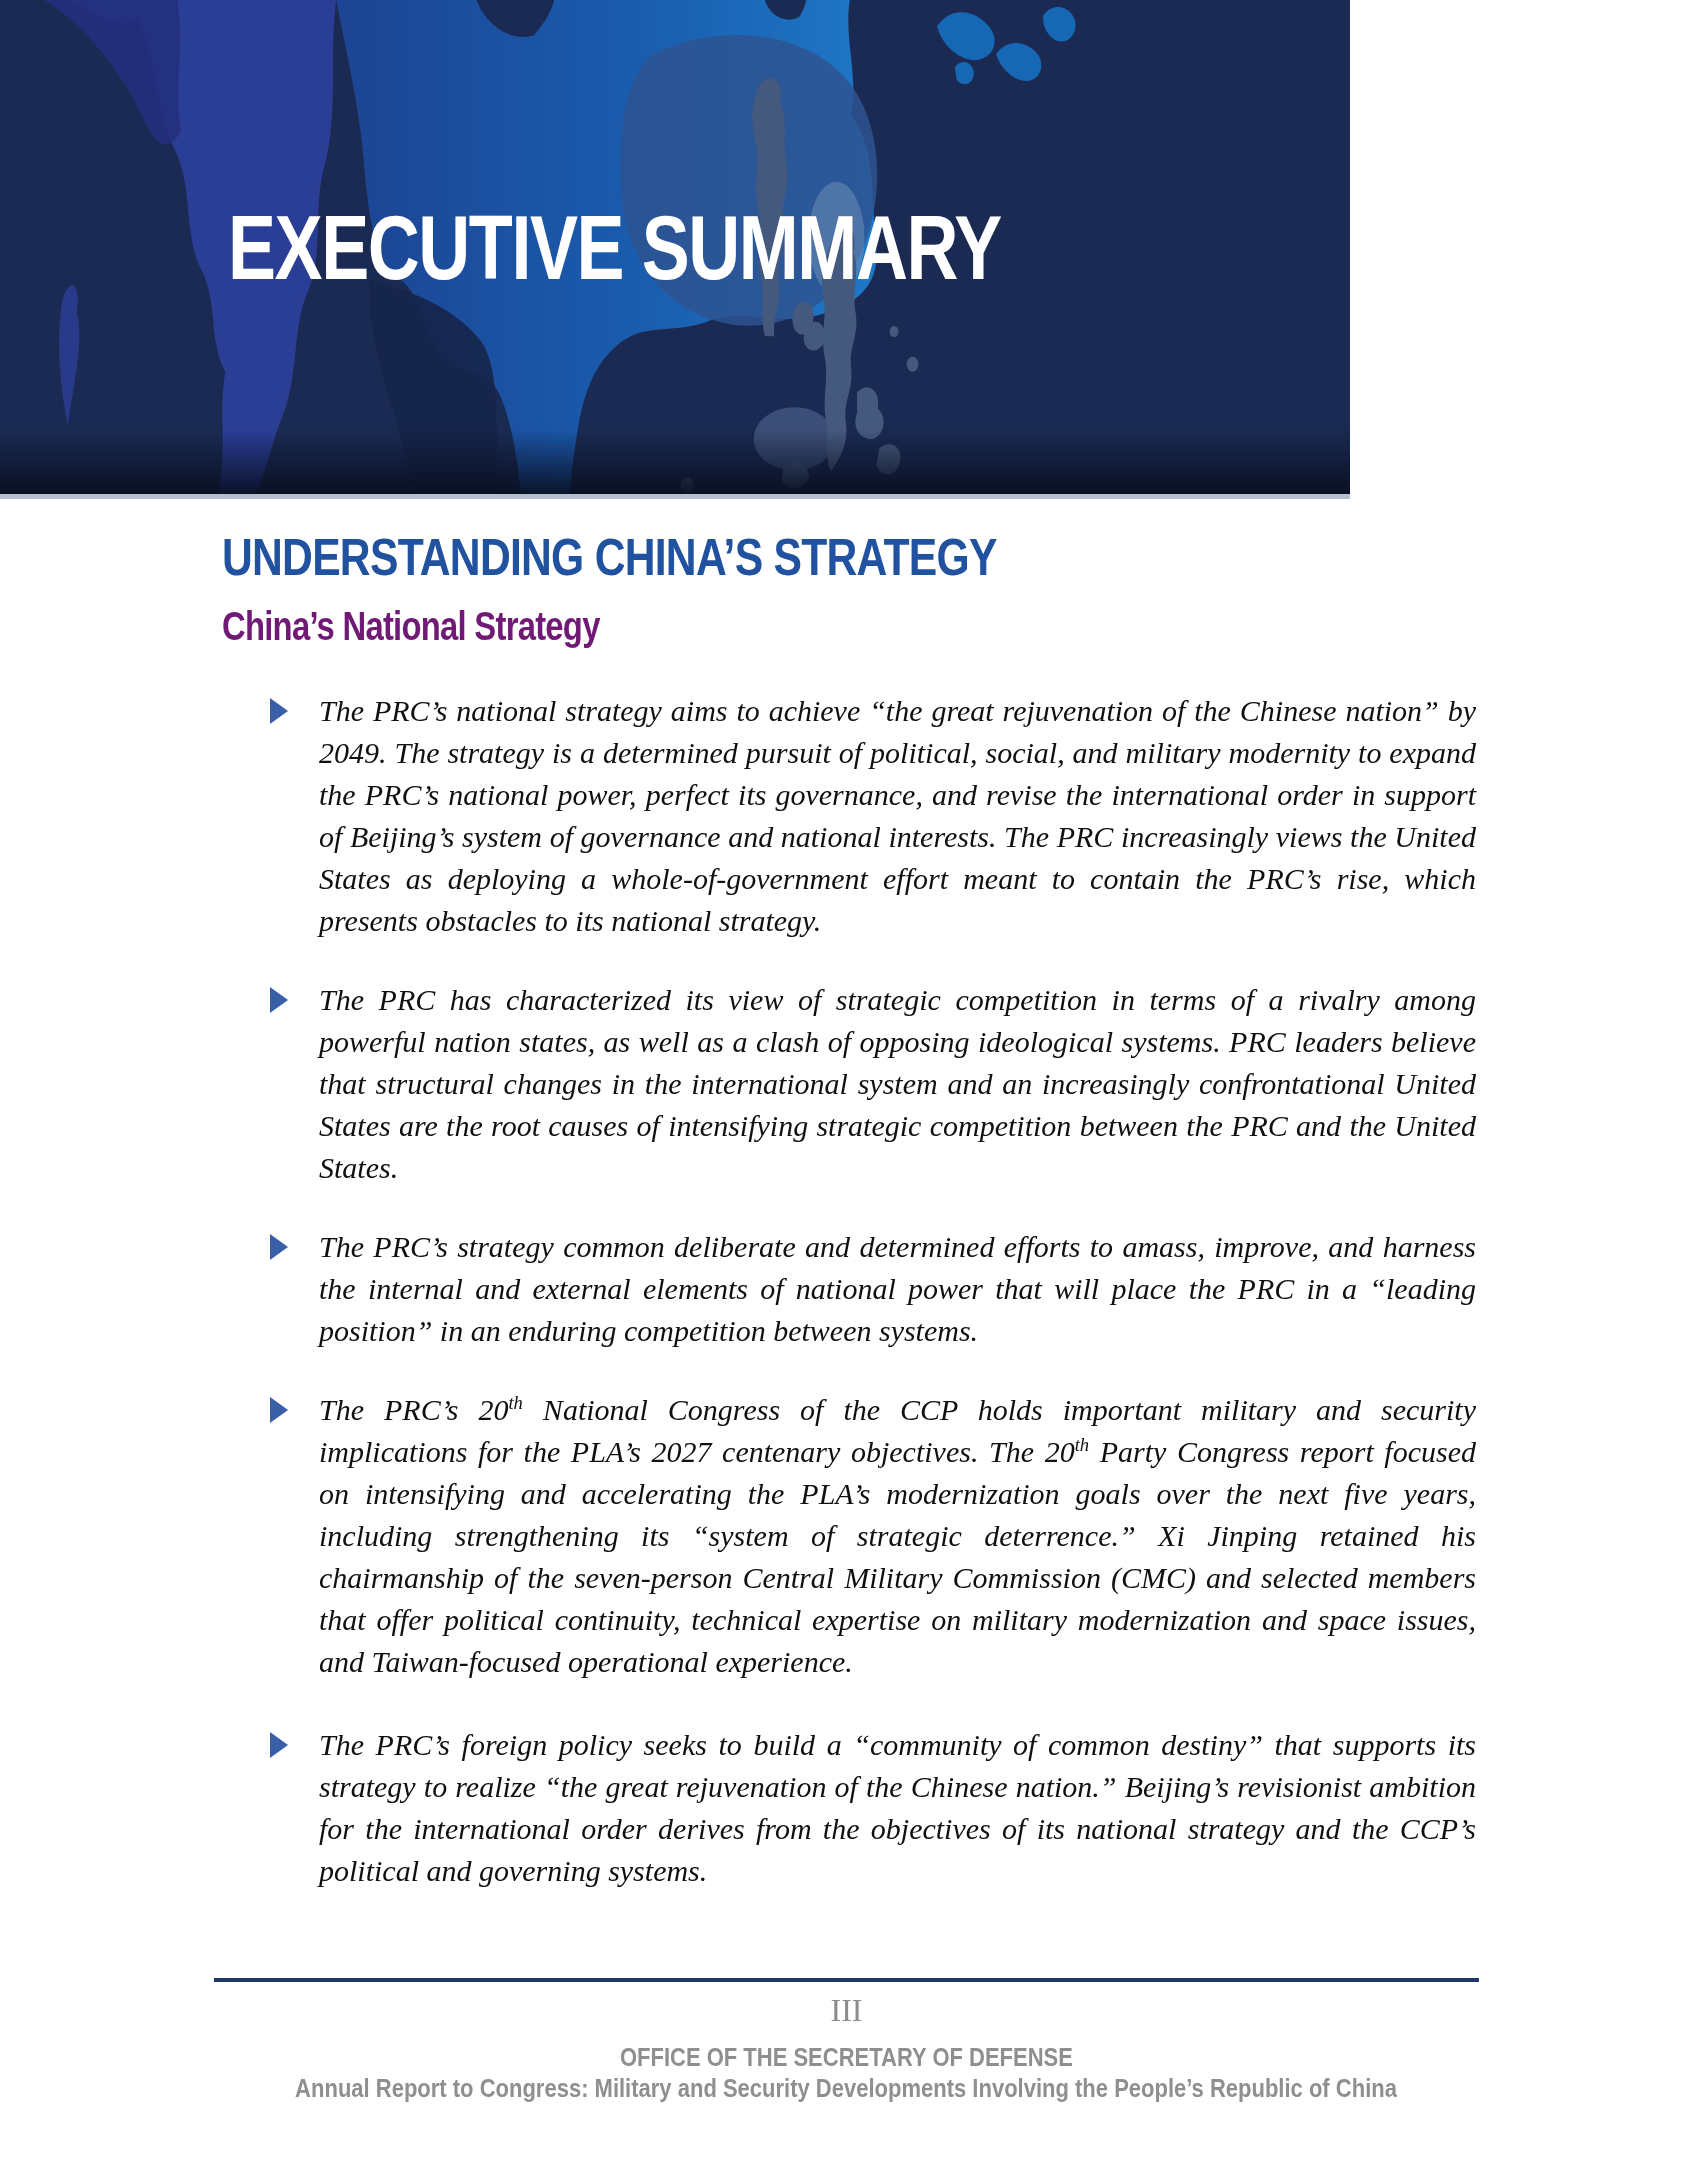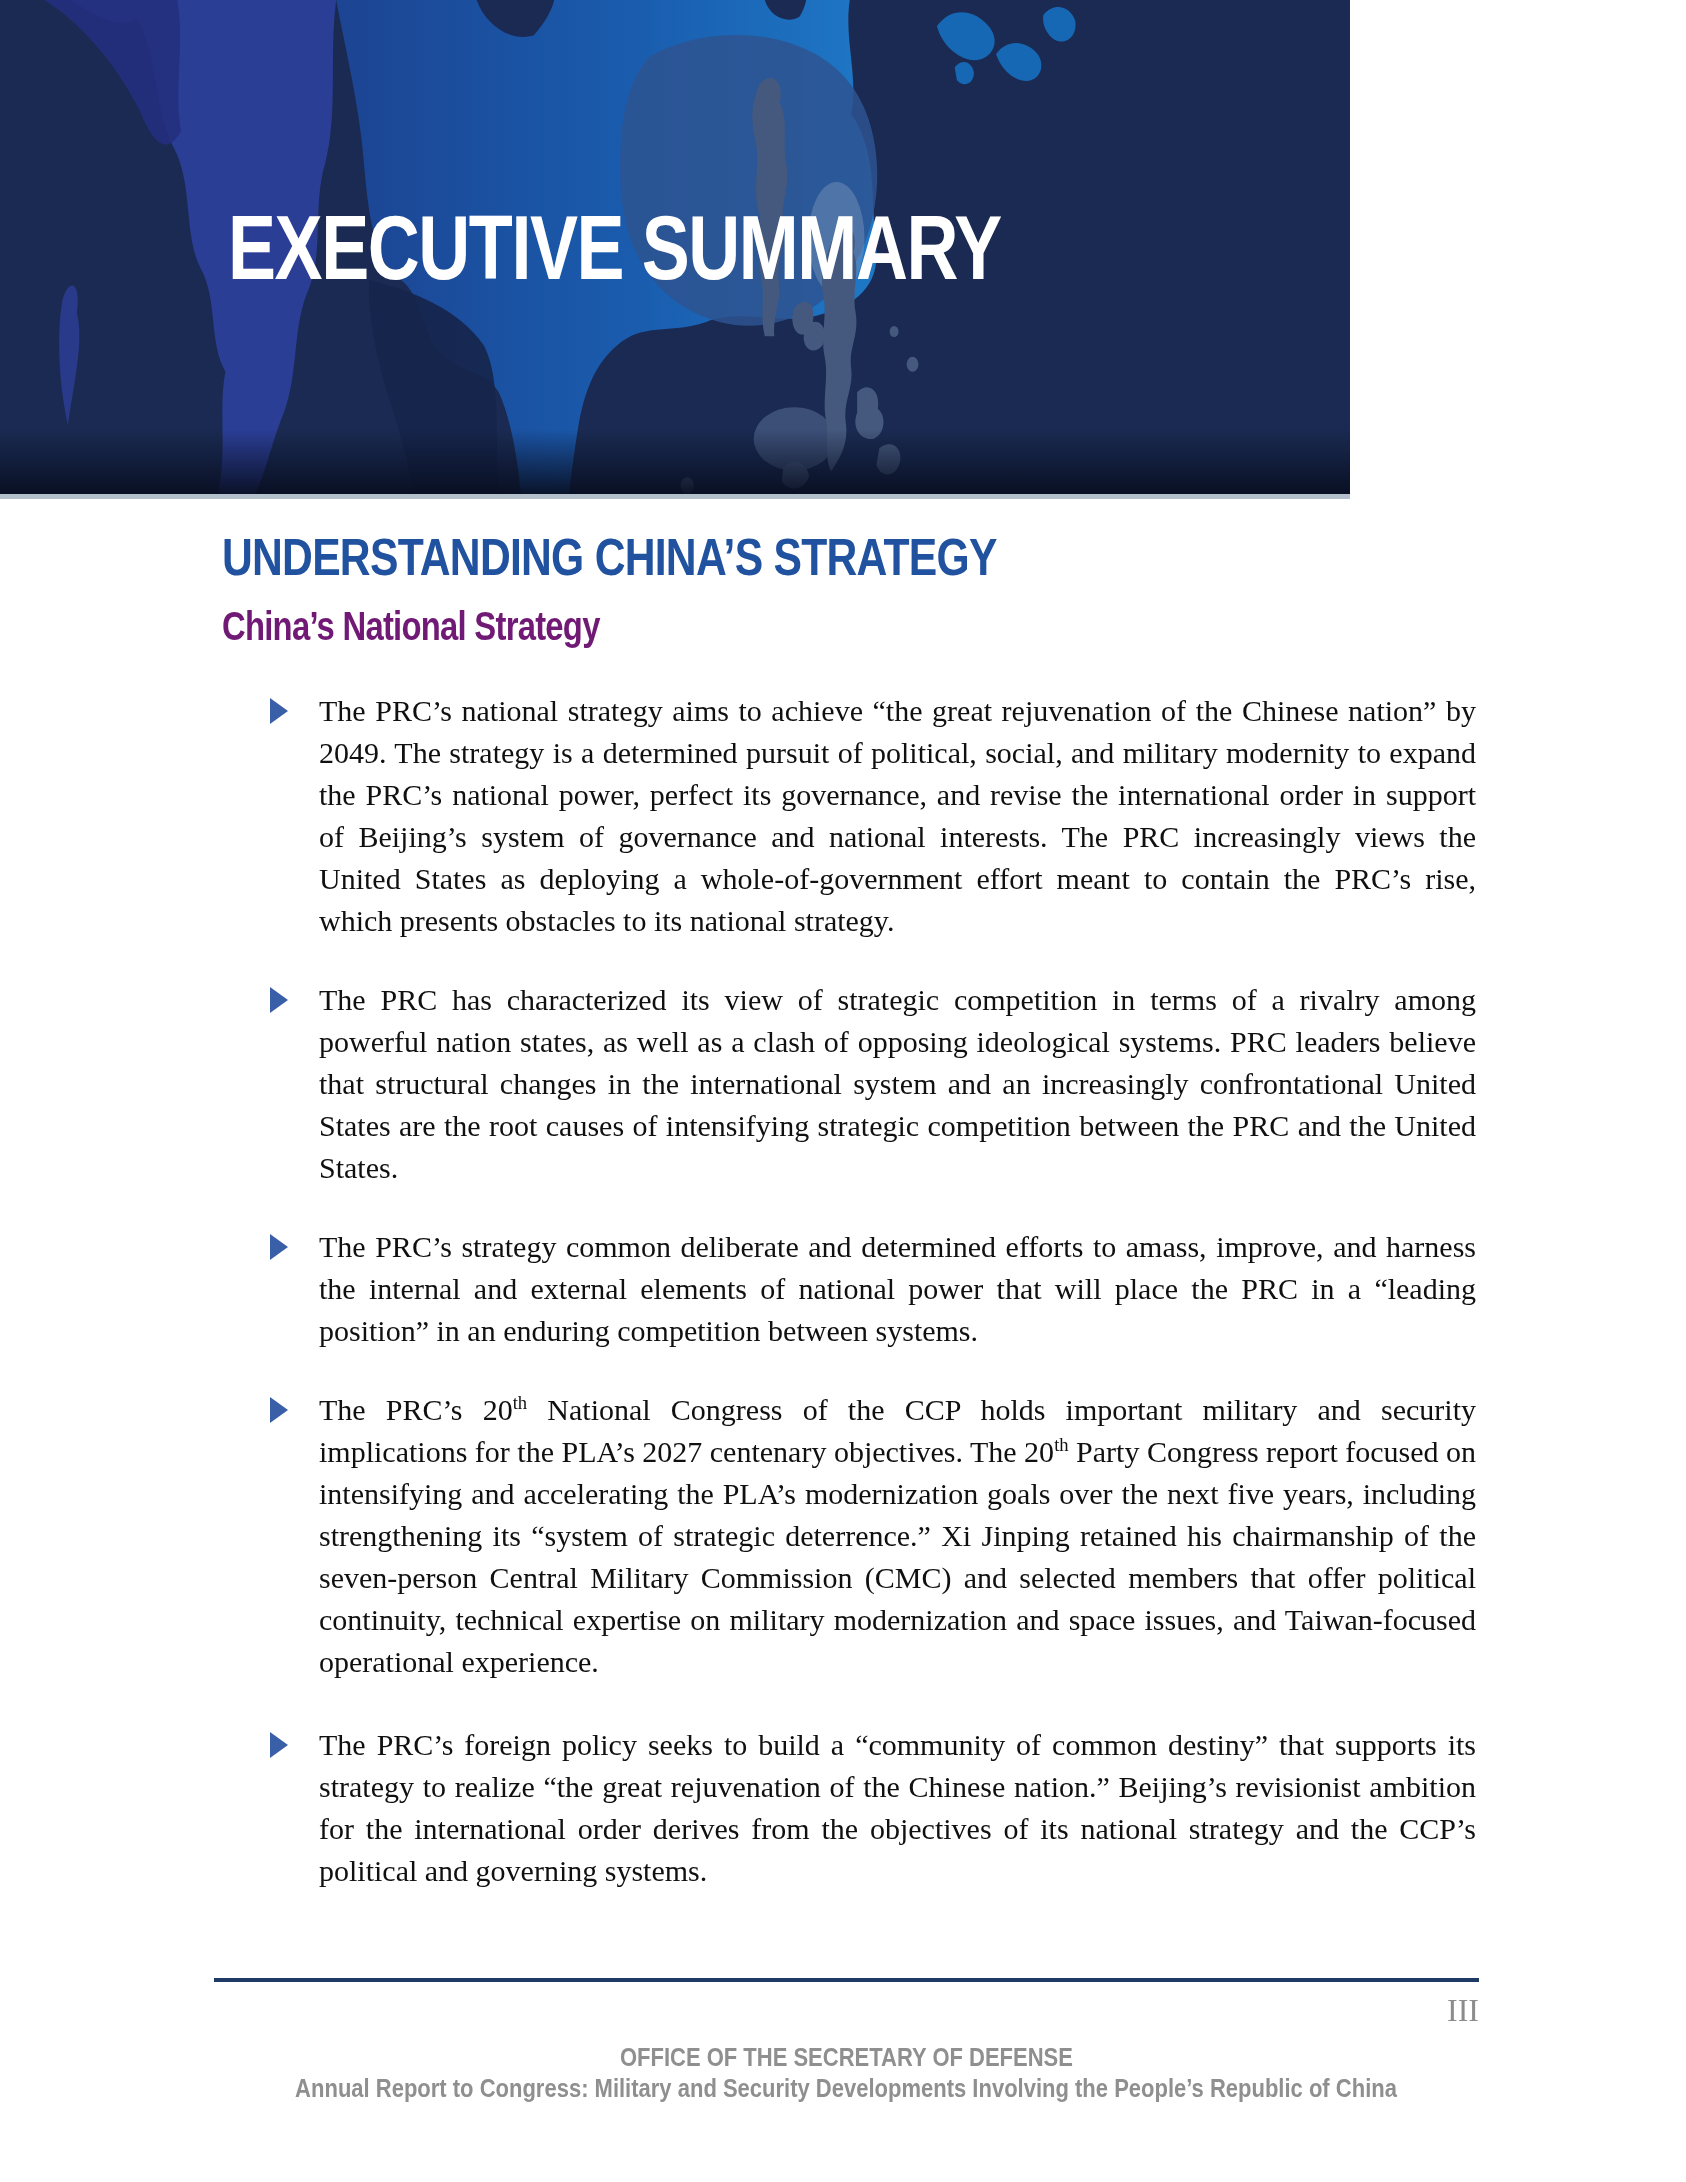--- a/index.html
+++ b/index.html
@@ -53,21 +53,21 @@
     color:#701a75;
     font-family:"Liberation Sans",sans-serif;
     font-weight:bold;
     font-size:40px;line-height:1.15;
     letter-spacing:-0.9px;
     white-space:nowrap;
   }
   .cx{display:inline-block;transform:scaleX(0.82);transform-origin:0 50%;}
   .bullet-list{
     list-style:none;
-    margin:41px 0 0 0;padding:0;
+    margin:41px 0 0 0;padding:0;font-style:italic;
   }
   .bullet-item{
     position:relative;
     padding-left:97px;
     margin:0 0 37px 0;
   }
   .bullet-marker{
     position:absolute;left:48px;top:8.3px;
     width:0;height:0;
     border-left:18.5px solid var(--bullet-blue,#3a5fa9);
@@ -84,21 +84,21 @@
   
   .footer{
     position:absolute;left:214px;top:1978px;width:1265px;
     text-align:center;
   }
   .footer-rule{height:3.7px;background:var(--rule-navy,#203a66);}
   .page-number{
     margin-top:9.2px;
     color:#8c8c8c;
     font-family:"Liberation Serif",serif;
-    font-size:32px;line-height:1.2;text-align:right;
+    font-size:32px;line-height:1.2;
   }
   .footer-org,.footer-report{
     color:var(--footer-gray,#8f8f8f);
     font-family:"Liberation Sans",sans-serif;
     font-weight:bold;
     font-size:25px;line-height:1.22;
     white-space:nowrap;
   }
   .footer-org{margin-top:13px;}
   .cx-c{display:inline-block;transform:scaleX(0.88);transform-origin:50% 50%;}

